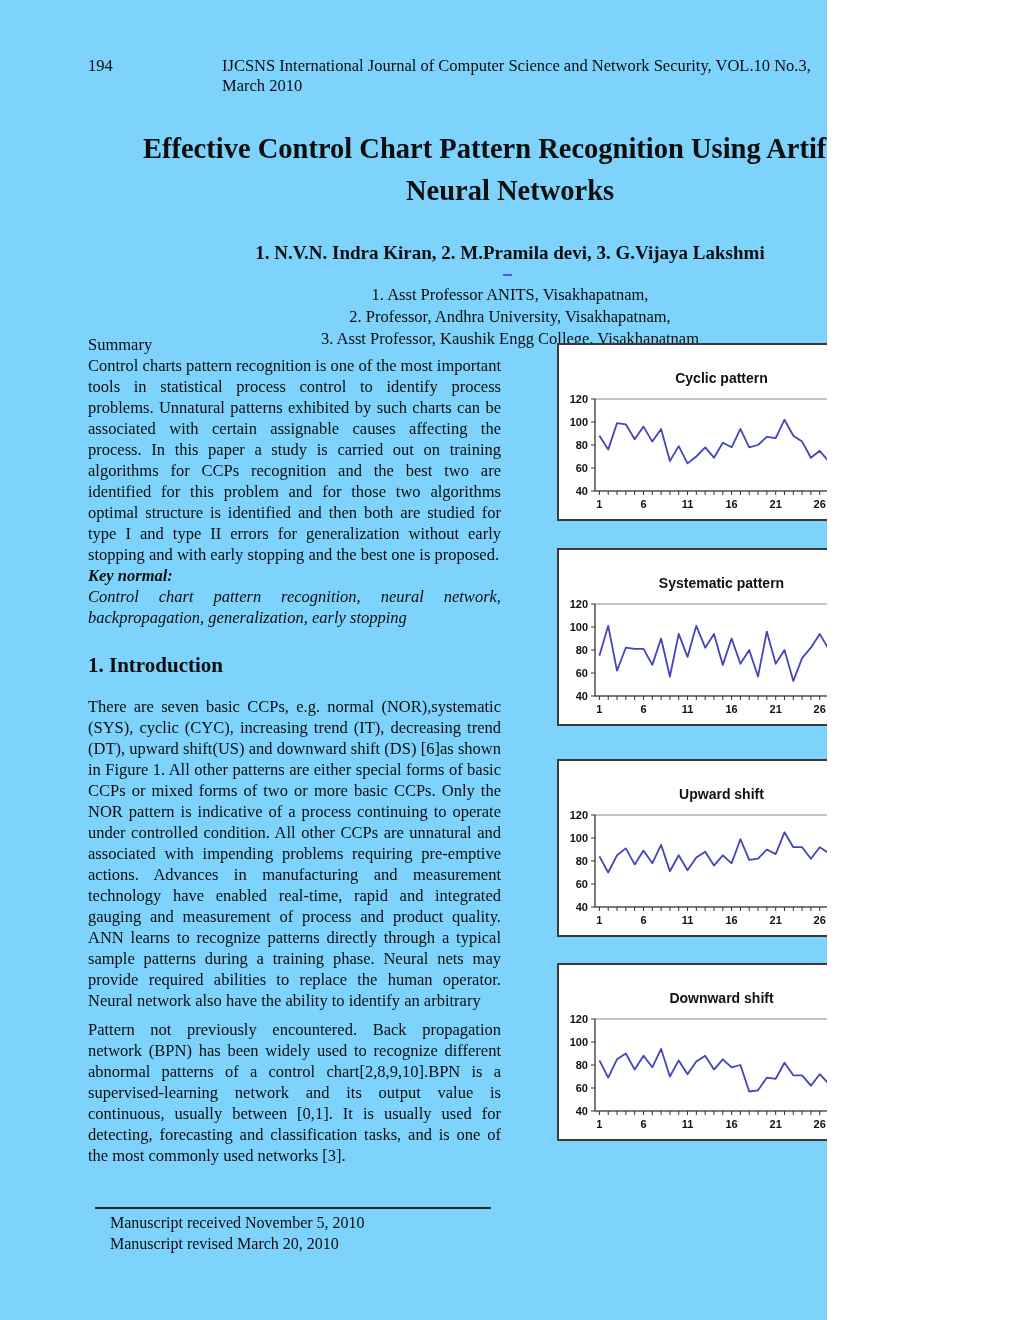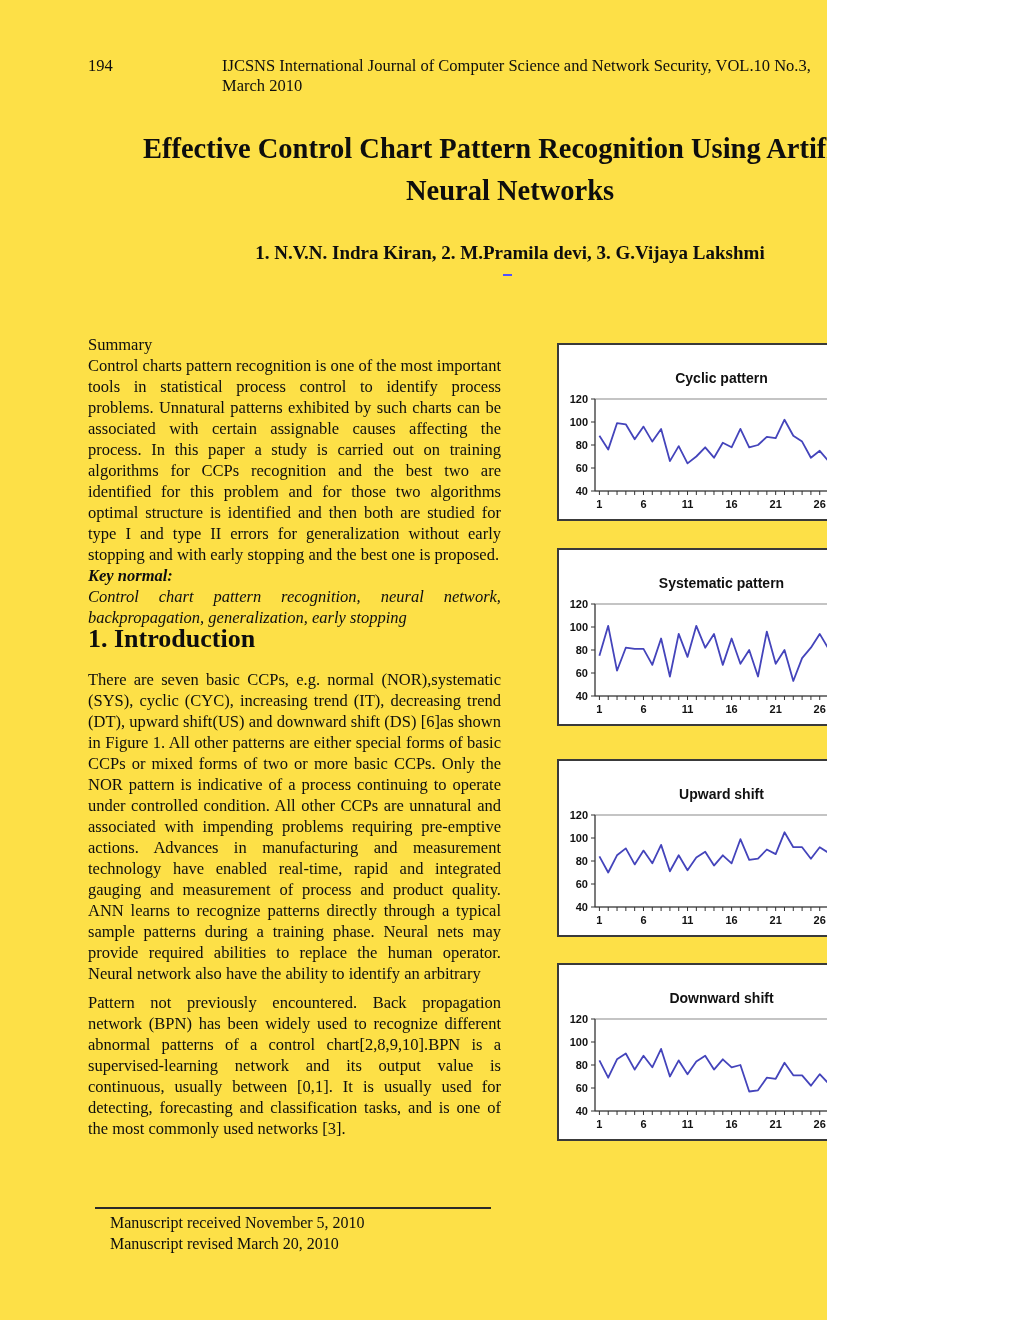--- a/index.html
+++ b/index.html
@@ -1,38 +1,38 @@
 <!DOCTYPE html>
 <html><head>
 <meta charset="utf-8">
 <style>
   *{margin:0;padding:0;box-sizing:border-box}
   html,body{background:#ffffff}
-  .page{position:relative;width:827px;height:1320px;background:#fde047;
+  .page{position:relative;width:827px;height:1320px;background:#7dd3fc;
         font-family:"Liberation Serif",serif;color:#0e0e0e;overflow:hidden}
   .abs{position:absolute}
 
   .page-num{left:88px;top:56px;font-size:16.5px}
   .journal{left:222px;top:56px;font-size:16.5px}
 
   .paper-title{left:115px;top:128px;width:790px;text-align:center;
                font-size:28.5px;font-weight:700;line-height:42px}
   .authors{left:0;top:242px;width:1020px;text-align:center;
            font-size:19px;font-weight:700}
   .sup-dash{left:503px;top:274px;width:9px;height:2px}
   .affils{left:0;top:284px;width:1020px;text-align:center;
           font-size:16.5px;line-height:22px}
 
   .left-col{left:88px;top:334px;width:413px;font-size:16.5px;
             line-height:21px;text-align:justify}
   .sec-head{font-weight:400;text-align:left}
   .kw-head{font-weight:700;font-style:italic;text-align:left}
   .kw-text{font-style:italic}
-  .intro-head{font-size:26px;font-weight:700;text-align:left;
-              margin-bottom:20px}
+  .intro-head{font-size:21px;font-weight:700;text-align:left;
+              margin-top:27px;margin-bottom:20px}
   .para-2{margin-top:8px}
 
   .chart-box{left:557px;width:329px;height:178px;background:#ffffff;
              border:2px solid #3a3a3a}
   .chart-title{text-align:center;padding-top:25px;
                font-family:"Liberation Sans",sans-serif;
                font-weight:700;font-size:14px;color:#111}
   svg.chart{display:block;margin-top:1px}
   svg .tick{font:bold 11px "Liberation Sans",sans-serif;fill:#111}
 
@@ -45,20 +45,25 @@
 <div class="page">
 
   <div class="abs page-num">194</div>
   <div class="abs journal">IJCSNS International Journal of Computer Science and Network Security, VOL.10 No.3, March 2010</div>
 
   <div class="abs paper-title">Effective Control Chart Pattern Recognition Using Artificial Neural Networks</div>
 
   <div class="abs authors">1. N.V.N. Indra Kiran,  2. M.Pramila devi,  3. G.Vijaya Lakshmi</div>
   <div class="abs sup-dash" style="background: rgb(81, 81, 255);"></div>
 
+  <div class="abs affils">
+    <div>1. Asst Professor ANITS, Visakhapatnam,</div>
+    <div>2. Professor, Andhra University, Visakhapatnam,</div>
+    <div>3. Asst Professor, Kaushik Engg College, Visakhapatnam</div>
+  </div>
 
   <div class="abs left-col">
     <div class="sec-head">Summary</div>
     <div>Control charts pattern recognition is one of the most important tools in statistical process control to identify process problems. Unnatural patterns exhibited by such charts can be associated with certain assignable causes affecting the process. In this paper a study is carried out on training algorithms for CCPs recognition and the best two are identified for this problem and for those two algorithms optimal structure is identified and then both are studied for type I and type II errors for generalization without early stopping and with early stopping and the best one is proposed.</div>
     <div class="kw-head">Key normal:</div>
     <div class="kw-text">Control chart pattern recognition, neural network, backpropagation, generalization, early stopping</div>
     <div class="intro-head">1. Introduction</div>
     <div>There are seven basic CCPs, e.g. normal (NOR),systematic (SYS), cyclic (CYC), increasing trend (IT), decreasing trend (DT), upward shift(US) and downward shift (DS) [6]as shown in Figure 1. All other patterns are either special forms of basic CCPs or mixed forms of two or more basic CCPs. Only the NOR pattern is indicative of a process continuing to operate under controlled condition. All other CCPs are unnatural and associated with impending problems requiring pre-emptive actions. Advances in manufacturing and measurement technology have enabled real-time, rapid and integrated gauging and measurement of process and product quality. ANN learns to recognize patterns directly through a typical sample patterns during a training phase. Neural nets may provide required abilities to replace the human operator. Neural network also have the ability to identify an arbitrary</div>
     <div class="para-2">Pattern not previously encountered. Back propagation network (BPN) has been widely used to recognize different abnormal patterns of a control chart[2,8,9,10].BPN is a supervised-learning network and its output value is continuous, usually between [0,1]. It is usually used for detecting, forecasting and classification tasks, and is one of the most commonly used networks [3].</div>
   </div>

